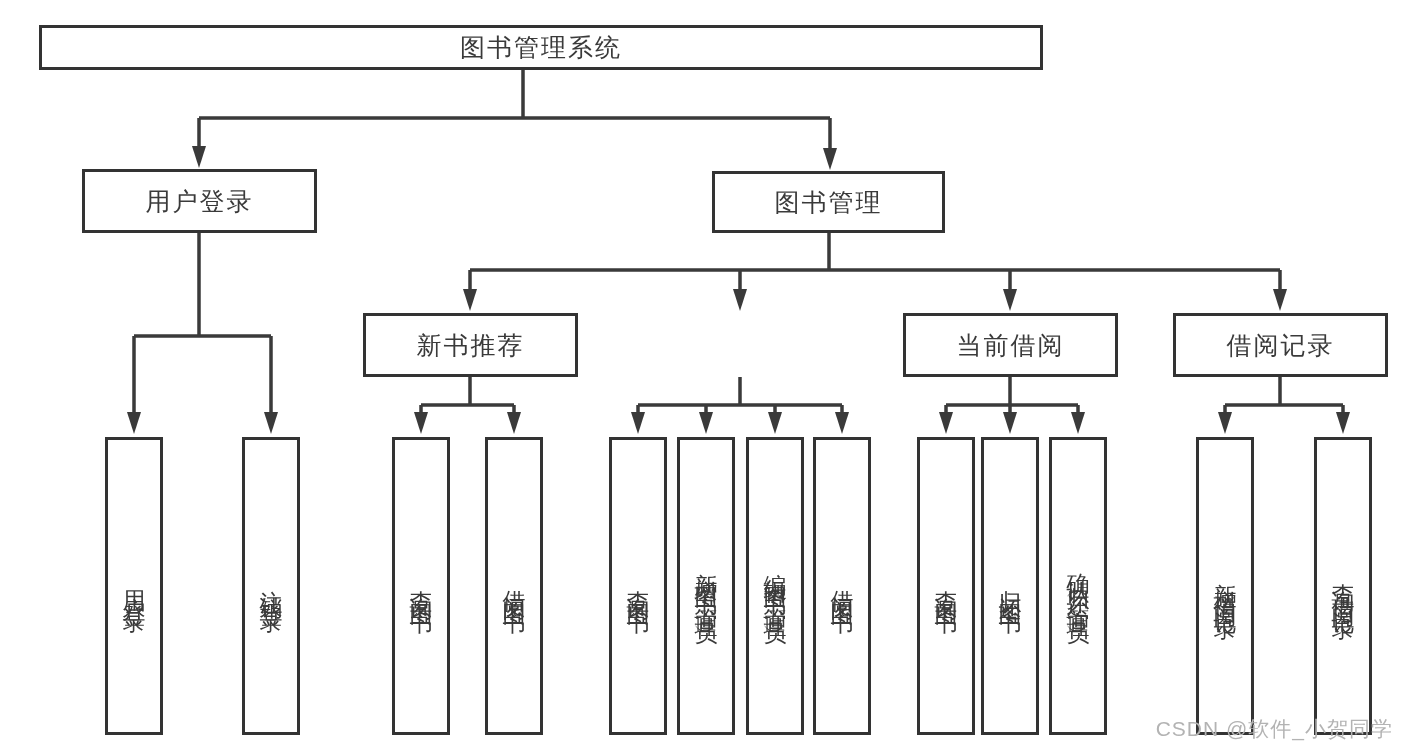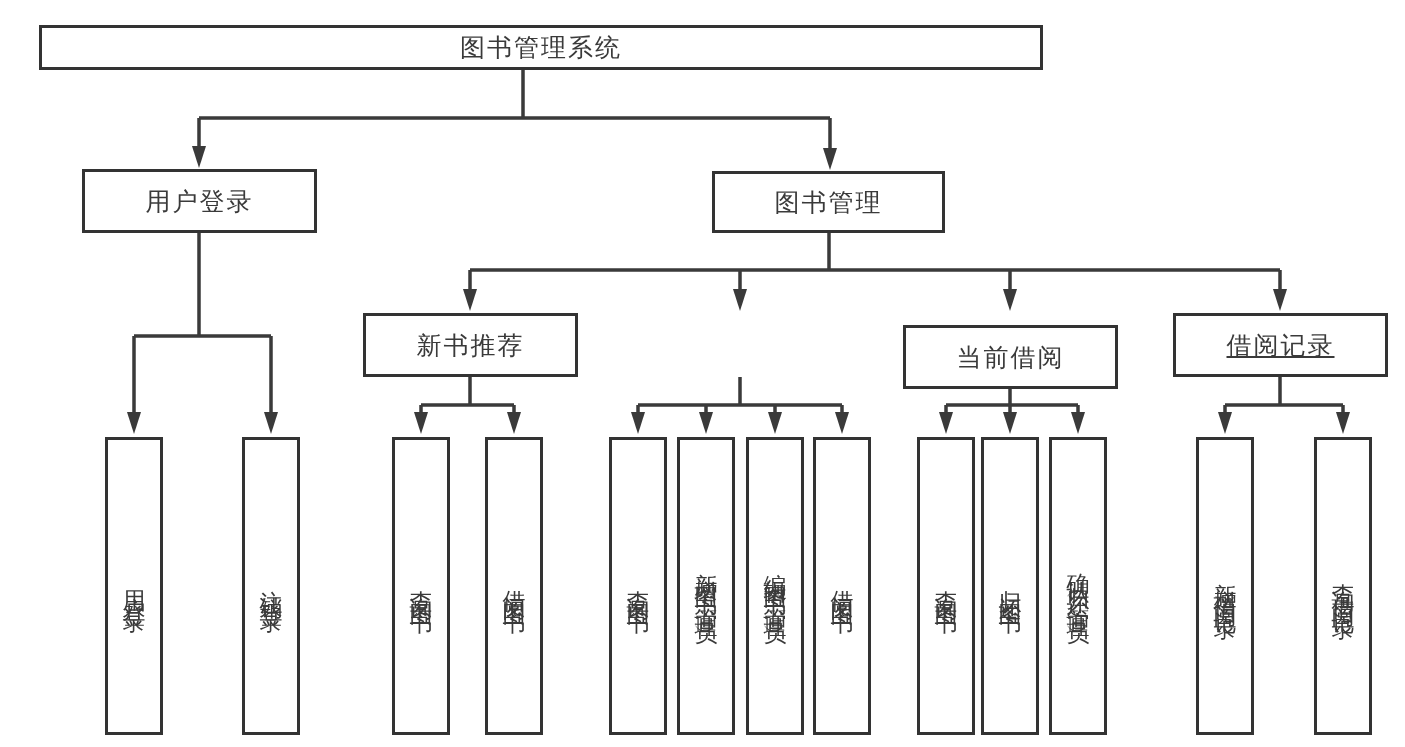--- a/index.html
+++ b/index.html
@@ -102,24 +102,24 @@
   <div class="node h-node" style="left:82px; top:169px; width:235px; height:64px;">
     <span>用户登录</span>
   </div>
   <div class="node h-node" style="left:363px; top:313px; width:215px; height:64px;">
     <span>新书推荐</span>
   </div>
 
   <div class="node h-node" style="left:712px; top:171px; width:233px; height:62px;">
     <span>图书管理</span>
   </div>
-  <div class="node h-node" style="left:903px; top:325px; width:215px; height:64px;">
+  <div class="node h-node" style="left:903px; top:313px; width:215px; height:64px;">
     <span>当前借阅</span>
   </div>
-  <div class="node h-node" style="left:1173px; top:313px; width:215px; height:64px;text-decoration:underline;">
+  <div class="node h-node" style="left:1173px; top:313px; width:215px; height:64px;">
     <span>借阅记录</span>
   </div>
 
   <div class="node v-node" style="left:105px;">
     <span class="vtext">用户登录</span>
   </div>
   <div class="node v-node" style="left:242px;">
     <span class="vtext">注销登录</span>
   </div>
 
@@ -153,14 +153,15 @@
     <span class="vtext">确认归还（管理员）</span>
   </div>
 
   <div class="node v-node" style="left:1196px;">
     <span class="vtext">新增借阅记录</span>
   </div>
   <div class="node v-node" style="left:1314px;">
     <span class="vtext">查询借阅记录</span>
   </div>
 
+  <div class="watermark">CSDN @软件_小贺同学</div>
 
 </div>
 
 </body></html>

